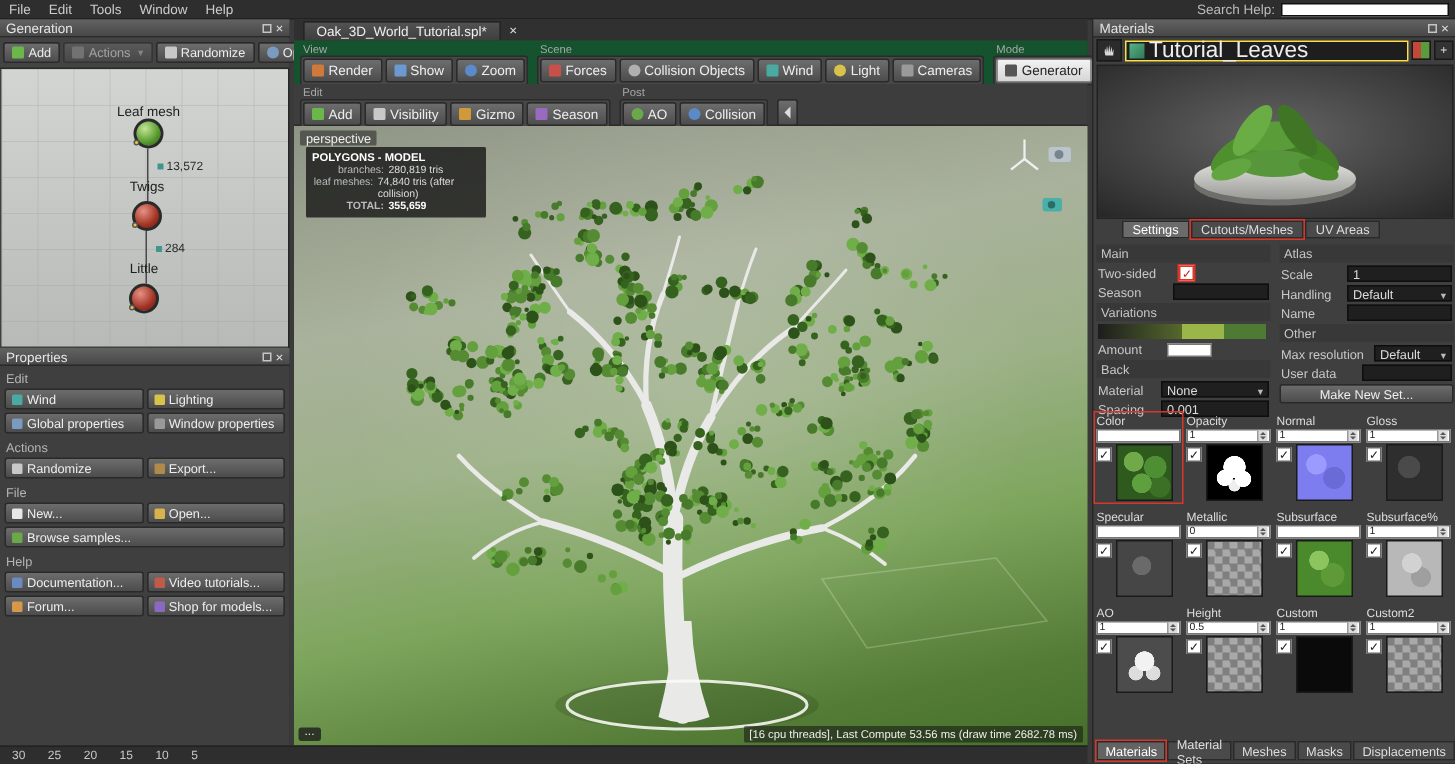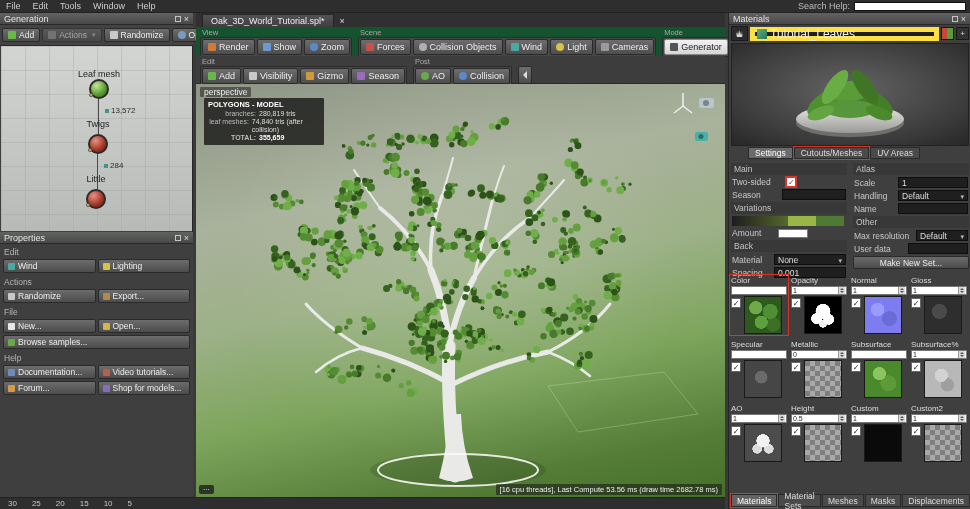--- a/index.html
+++ b/index.html
@@ -96,22 +96,22 @@
   #vp-overflow { position:absolute; left:3px; bottom:3px; background:rgba(30,30,30,.8); color:#eee;
     font-size:8px; line-height:6px; padding:0 4px 3px; border-radius:2px; }
 
   
   #rightpanel { position:absolute; left:728px; top:13px; width:242px; height:496px; background:#3f3f3f;
     border-left:1px solid #262626; }
   #matname-row { position:absolute; left:2px; top:12px; width:238px; height:17px; display:flex;
     align-items:center; gap:2px; }
   #hand-btn { width:17px; height:15px; background:#2b2b2b; border:1px solid #191919;
     display:flex; align-items:center; justify-content:center; }
-  #matname-field { flex:1; height:14px; background:#1e1e1e; border:5px solid #fde047; display:flex;
-    align-items:center; gap:3px; padding:0 2px; font-size:12px; color:#eee; }
+  #matname-field { flex:1; height:14px; background:#1e1e1e; border:1px solid #fde047; display:flex;
+    align-items:center; gap:3px; padding:0 2px; font-size:15px; color:#eee; }
   #matname-swatch { width:10px; height:10px; background:linear-gradient(135deg,#57b089,#2e7a52); }
   .mini-btn { width:13px; height:13px; border:1px solid #191919; display:flex; align-items:center;
     justify-content:center; font-size:8px; color:#ddd; background:#333; }
   #swap-btn { background:linear-gradient(90deg,#c4483a 50%, #5a9c3c 50%); }
   #preview { position:absolute; left:2px; top:30px; width:238px; height:103px; border:1px solid #222; }
   #mat-tabs { position:absolute; left:19px; top:134px; display:flex; gap:1px; }
   .mtab { height:12px; display:flex; align-items:center; padding:0 6px; font-size:8.5px; color:#ddd;
     background:#4a4a4a; border:1px solid #2a2a2a; }
   .mtab.active { background:#6b6b6b; color:#fff; }
   .hl-red { outline:1px solid #d8362a; }
@@ -268,20 +268,30 @@
       </div>
       <div class="slabel">Edit</div>
       <div class="prow">
         <span class="pbtn">
             <span class="ic" style="background:#4aa9a2"></span>
             <span>Wind</span>
           </span>
         <span class="pbtn">
             <span class="ic" style="background:#d8c24a"></span>
             <span>Lighting</span>
+          </span>
+      </div>
+      <div class="prow">
+        <span class="pbtn">
+            <span class="ic" style="background:#7a9ac0"></span>
+            <span>Global properties</span>
+          </span>
+        <span class="pbtn">
+            <span class="ic" style="background:#9a9a9a"></span>
+            <span>Window properties</span>
           </span>
       </div>
       <div class="slabel">Actions</div>
       <div class="prow">
         <span class="pbtn">
             <span class="ic" style="background:#c8c8c8"></span>
             <span>Randomize</span>
           </span>
         <span class="pbtn">
             <span class="ic" style="background:#b08a4a"></span>

